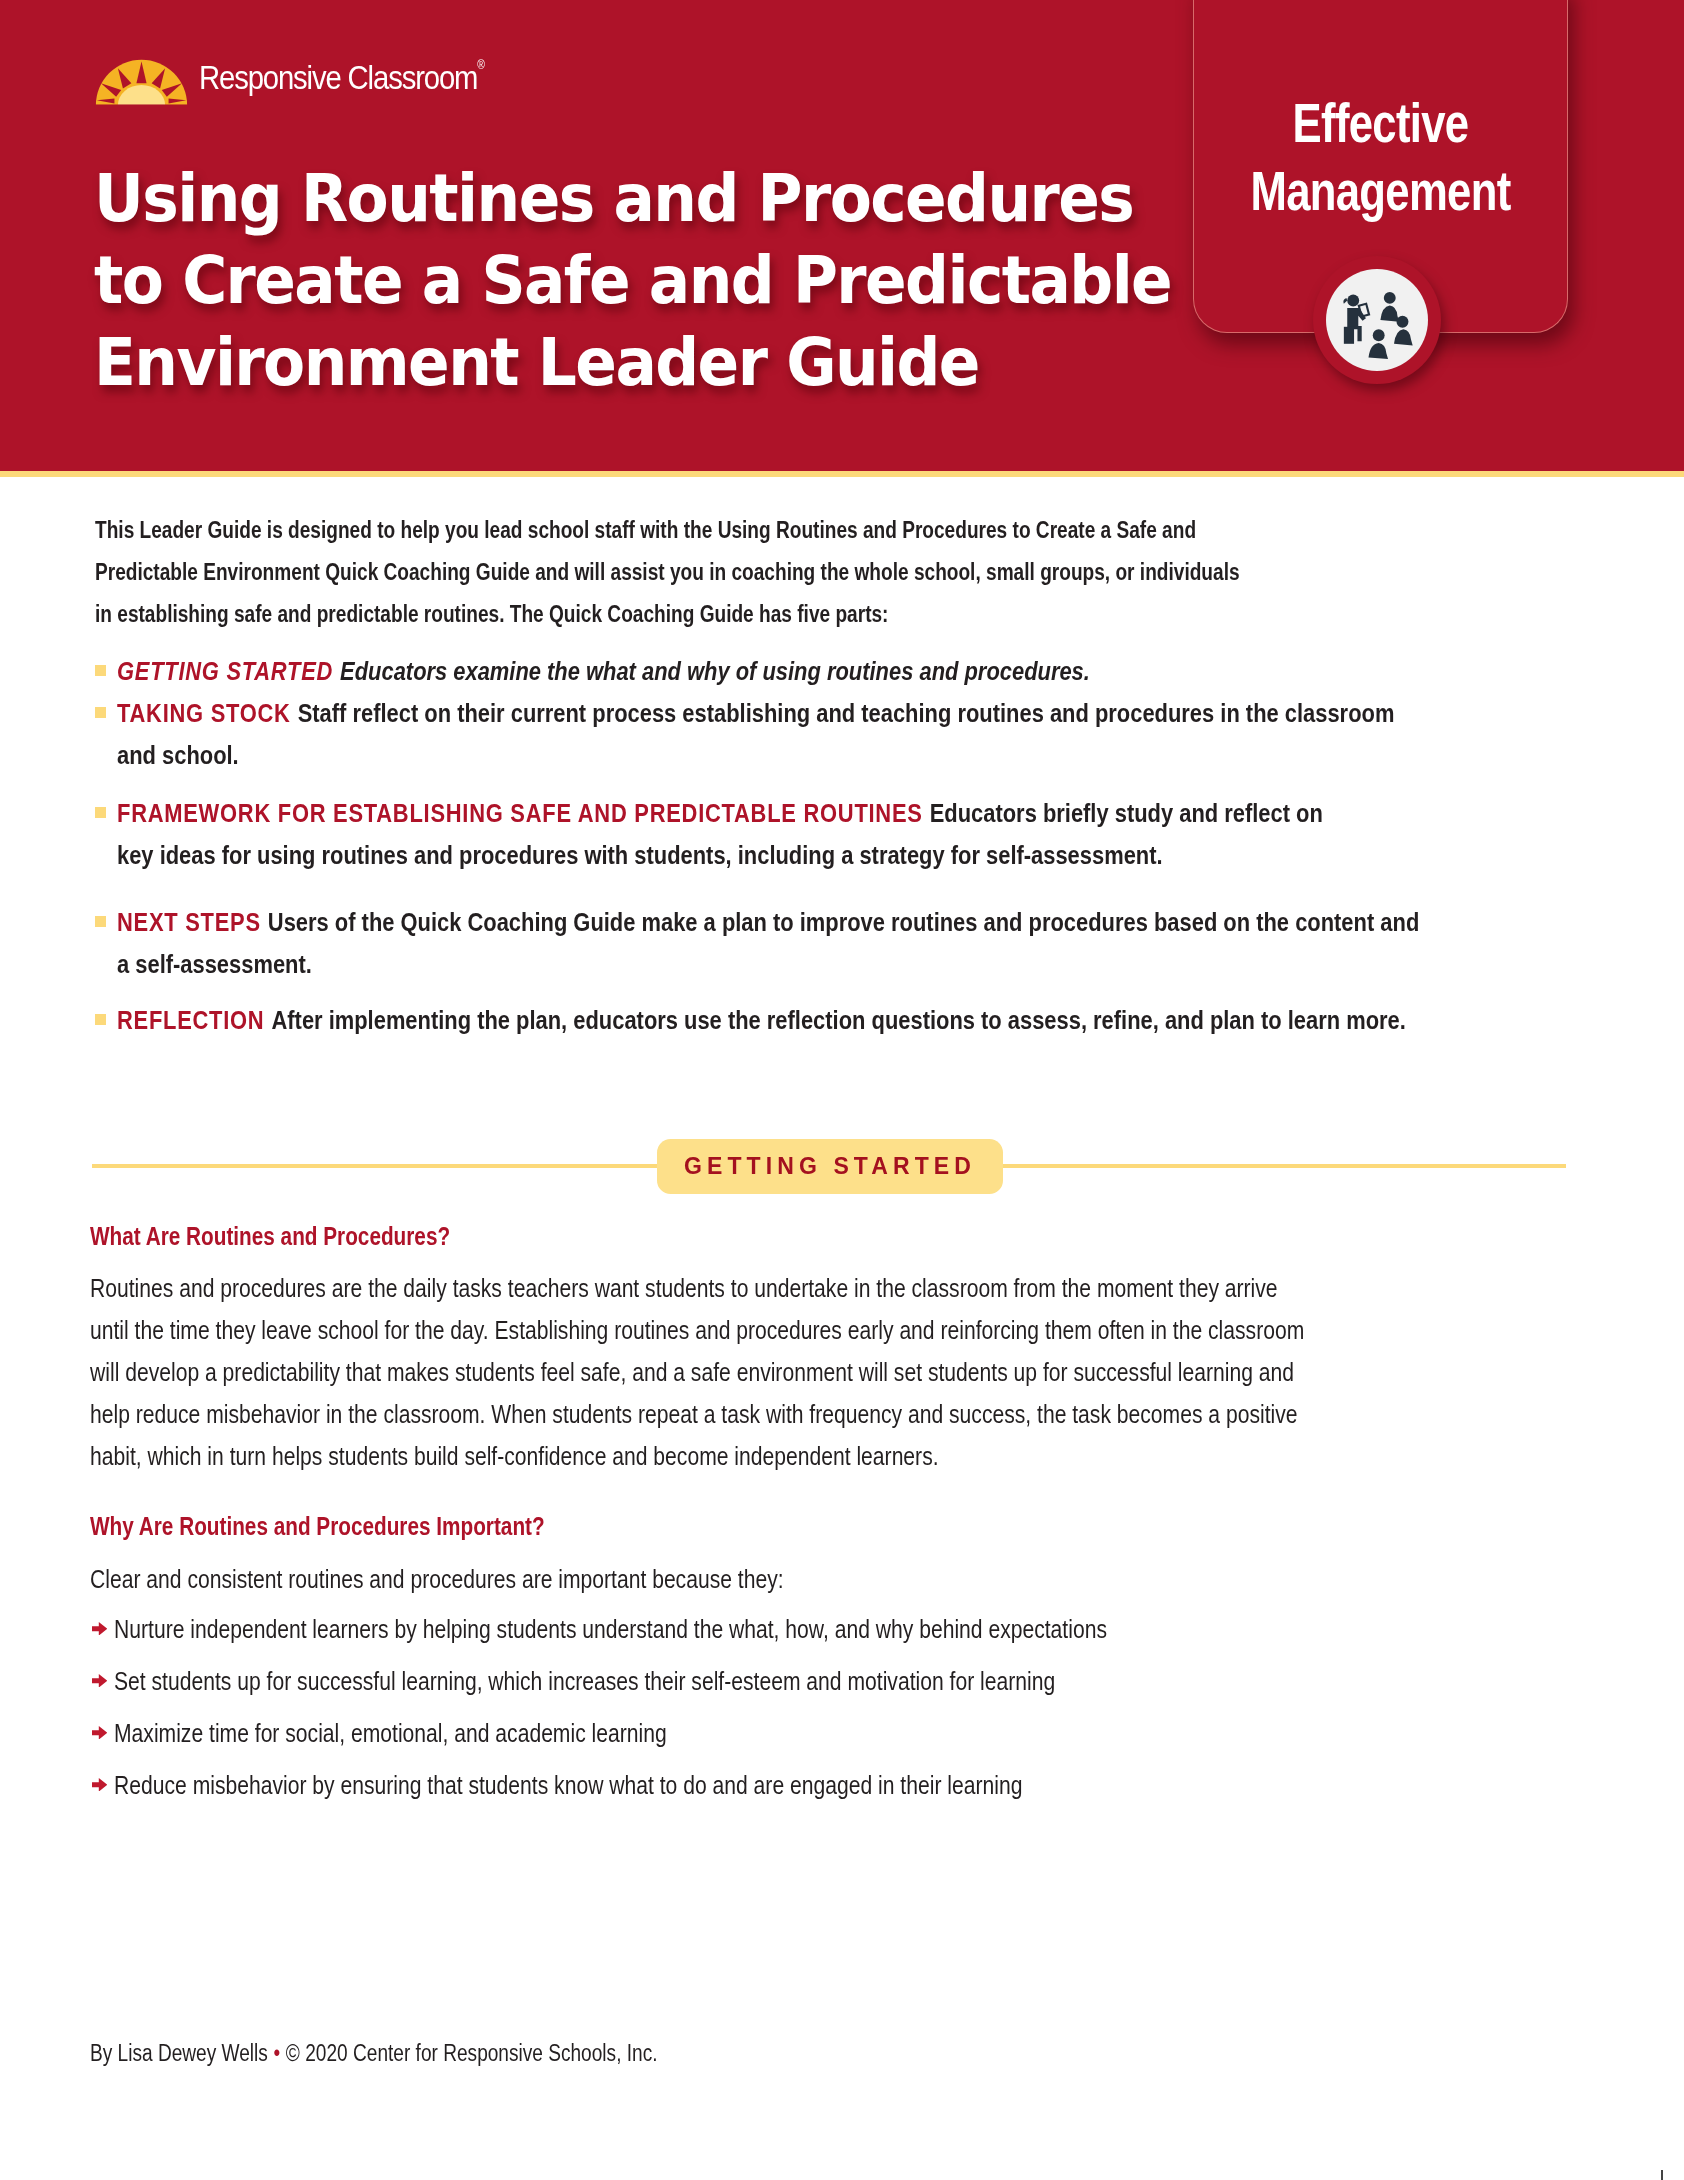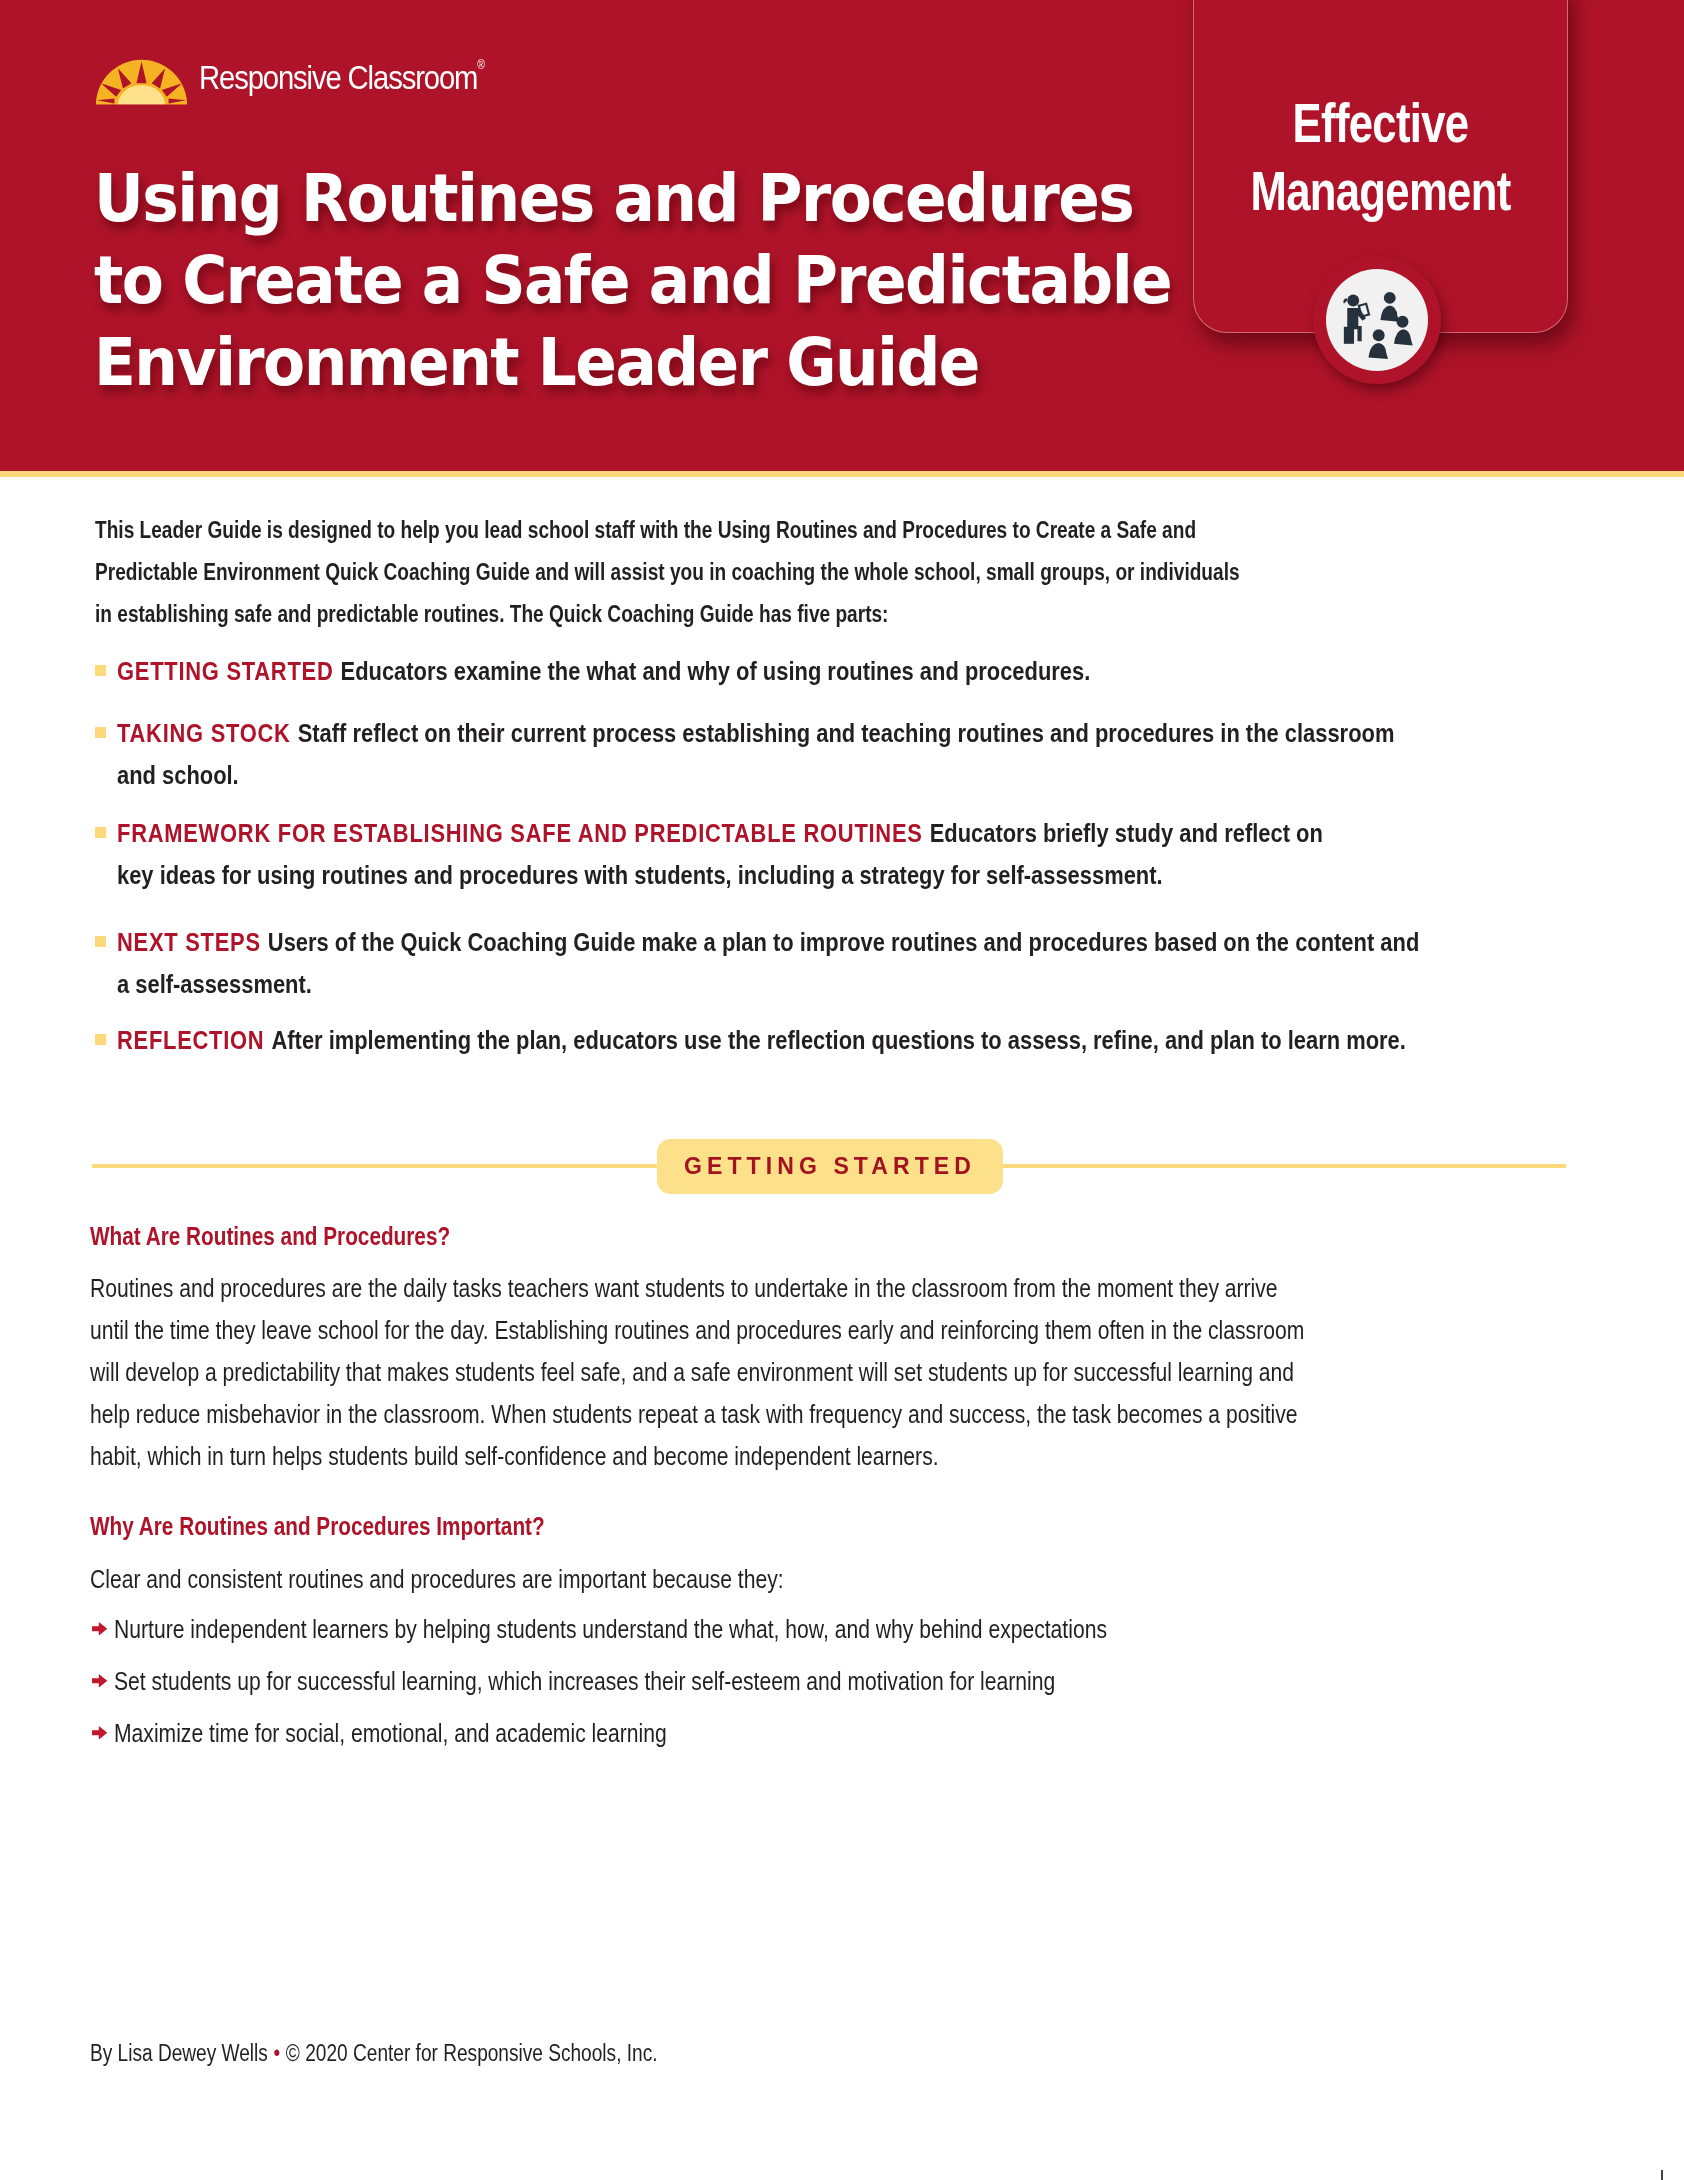--- a/index.html
+++ b/index.html
@@ -109,21 +109,21 @@
   </div>
 </div>
 
 <div class="intro">
   <div class="line">This Leader Guide is designed to help you lead school staff with the Using Routines and Procedures to Create a Safe and</div>
   <div class="line">Predictable Environment Quick Coaching Guide and will assist you in coaching the whole school, small groups, or individuals</div>
   <div class="line">in establishing safe and predictable routines. The Quick Coaching Guide has five parts:</div>
 </div>
 
 <div class="parts">
-  <div class="part" style="margin-bottom:20px;">
+  <div class="part" style="margin-bottom:0;font-style:italic;">
     <span class="sq"></span>
     <div class="row"><span class="lbl">GETTING STARTED</span><span>Educators examine the what and why of using routines and procedures.</span></div>
   </div>
   <div class="part" style="margin-bottom:16px;">
     <span class="sq"></span>
     <div class="row"><span class="lbl">TAKING STOCK</span><span>Staff reflect on their current process establishing and teaching routines and procedures in the classroom</span></div>
     <div class="row">and school.</div>
   </div>
   <div class="part" style="margin-bottom:25px;">
     <span class="sq"></span>
@@ -169,19 +169,25 @@
         <path d="M0 5 h8 v-5 l10 8 l-10 8 v-5 h-8z" fill="#c0192e"></path>
       </svg>
     <span class="txt">Set students up for successful learning, which increases their self-esteem and motivation for learning</span>
   </div>
   <div class="reason">
     <svg class="arrow" viewBox="0 0 18 16">
         <path d="M0 5 h8 v-5 l10 8 l-10 8 v-5 h-8z" fill="#c0192e"></path>
       </svg>
     <span class="txt">Maximize time for social, emotional, and academic learning</span>
   </div>
+  <div class="reason">
+    <svg class="arrow" viewBox="0 0 18 16">
+        <path d="M0 5 h8 v-5 l10 8 l-10 8 v-5 h-8z" fill="#c0192e"></path>
+      </svg>
+    <span class="txt">Reduce misbehavior by ensuring that students know what to do and are engaged in their learning</span>
+  </div>
 </div>
 
 <div class="footer">
   <span>By Lisa Dewey Wells</span><span class="dot">•</span><span>© 2020 Center for Responsive Schools, Inc.</span>
 </div>
 <div class="corner-mark"></div>
 
 
 </body></html>

